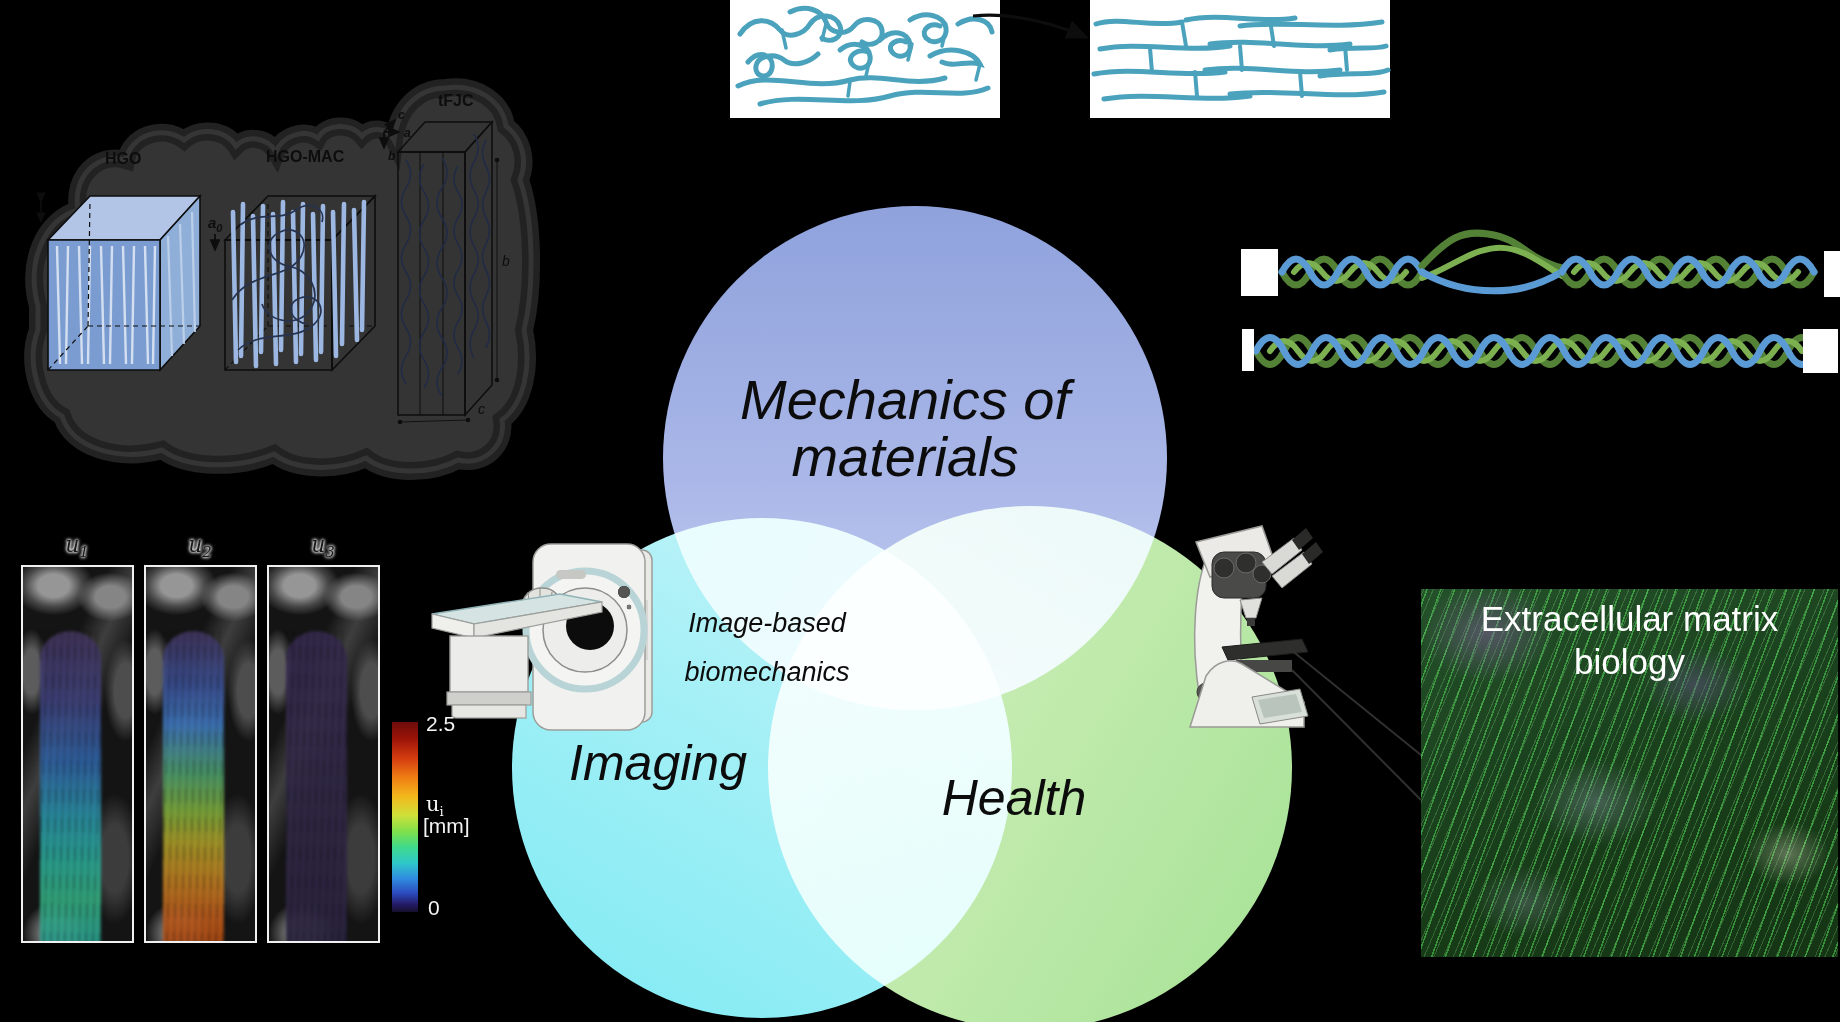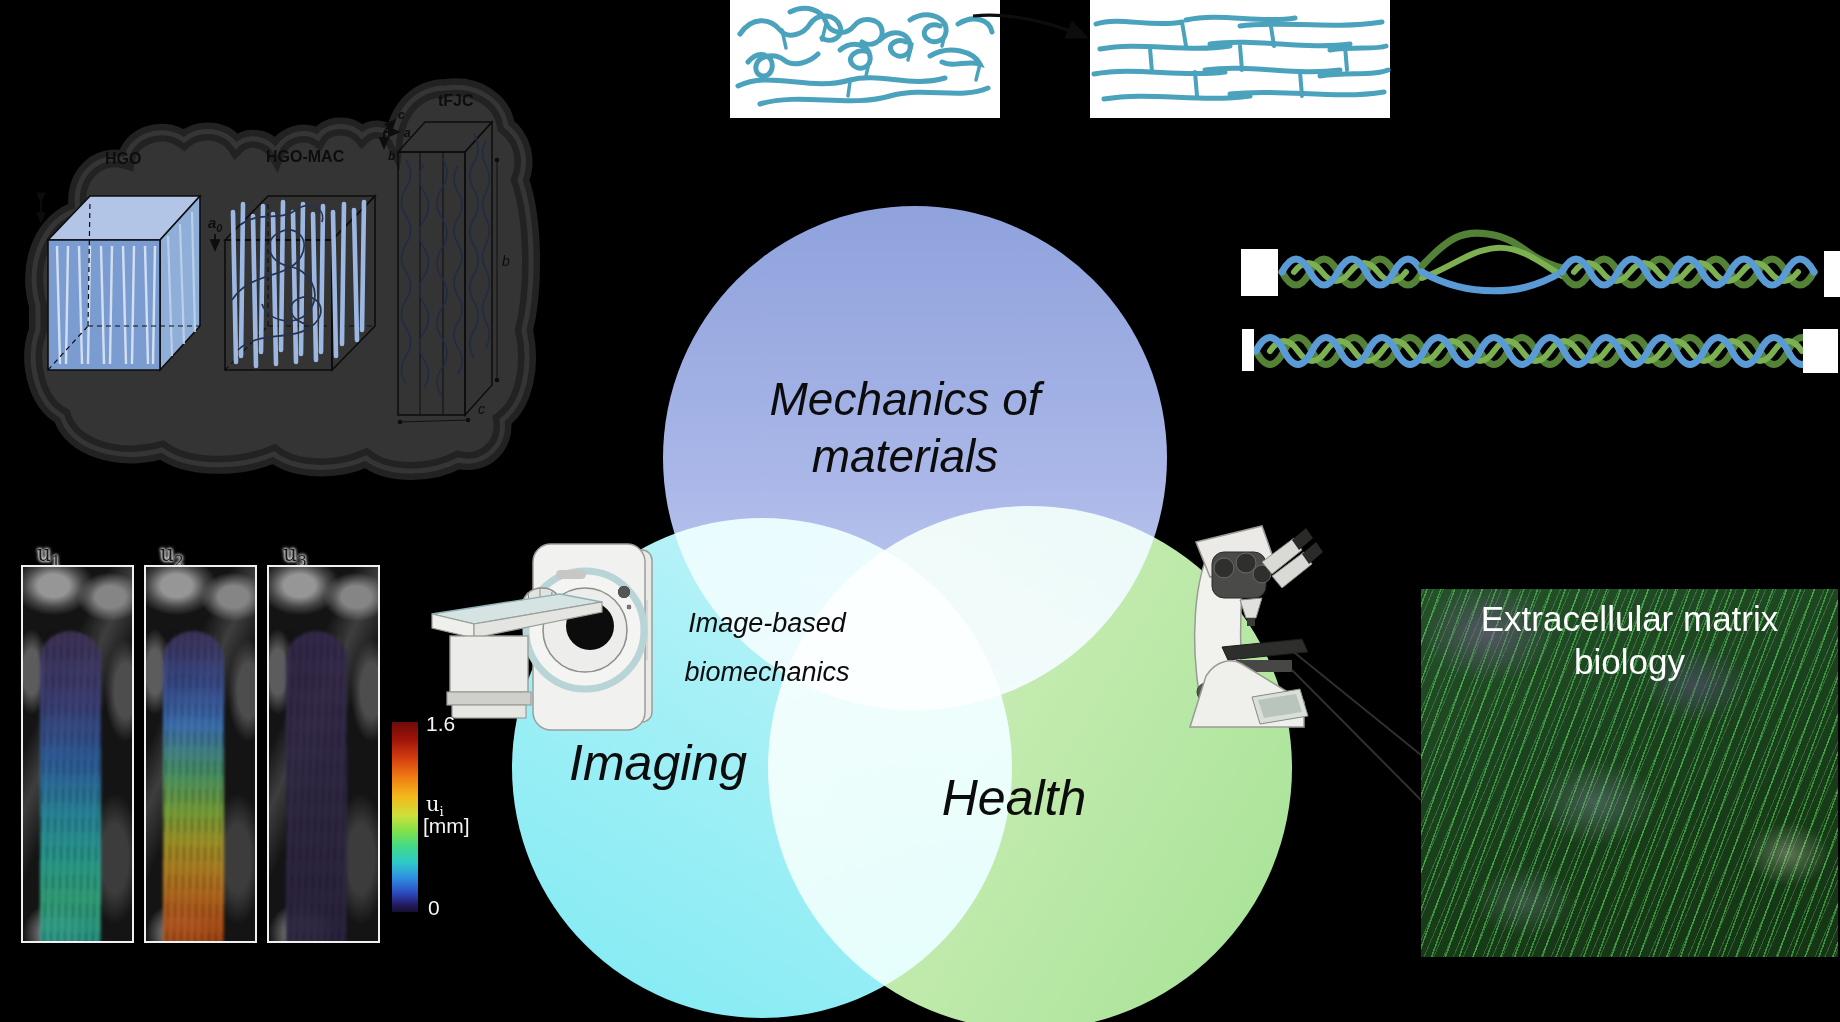--- a/index.html
+++ b/index.html
@@ -11,21 +11,21 @@
   #venn{position:absolute;inset:0;isolation:isolate;}
   .vcircle{position:absolute;border-radius:50%;mix-blend-mode:screen;}
   #c-mech{left:663px;top:206px;width:504px;height:504px;
           background:linear-gradient(180deg,#8fa2dc 0%,#aab7e8 55%,#ccd6f3 100%);}
   #c-imag{left:512px;top:518px;width:500px;height:500px;
           background:linear-gradient(210deg,#cdf5f9 0%,#a5f0f6 45%,#7feaf3 100%);}
   #c-heal{left:768px;top:506px;width:524px;height:524px;
           background:linear-gradient(120deg,#d8f1c8 0%,#c0eaac 50%,#a5e295 100%);}
   .vlabel{position:absolute;transform:translate(-50%,-50%);text-align:center;
           font-style:italic;color:#0c0c0c;white-space:nowrap;}
-  #lbl-mech{left:905px;top:428px;font-size:46px;line-height:57px;}
+  #lbl-mech{left:905px;top:428px;font-size:56px;line-height:57px;}
   #lbl-center{left:767px;top:648px;font-size:27px;line-height:49px;}
   #lbl-imag{left:650px;top:763px;font-size:50px;margin-left:8px;}
   #lbl-heal{left:978px;top:798px;font-size:50px;line-height:61px;margin-left:36px;}
   
   .mri{position:absolute;width:109px;height:374px;border:2px solid #f0f0f0;
        background:#141414;overflow:hidden;}
   .mri .anat{position:absolute;inset:0;
      background:
        radial-gradient(52px 38px at 28% 5%,#969696 0 30%,rgba(105,105,105,.6) 55%,transparent 78%),
        radial-gradient(46px 34px at 80% 8%,#858585 0 32%,transparent 72%),
@@ -34,23 +34,23 @@
        radial-gradient(34px 84px at 84% 78%,#3c3c3c 0 40%,transparent 78%),
        radial-gradient(46px 44px at 30% 98%,#6e6e6e 0 34%,transparent 72%),
        linear-gradient(115deg,transparent 30%,rgba(210,210,210,.22) 40%,transparent 52%);}
   .mri .disp{position:absolute;left:16%;width:56%;top:17%;bottom:-2px;
        border-radius:50% 50% 0 0/9%;filter:blur(1.5px) saturate(1.05);opacity:.92;}
   .mri .disp:after{content:"";position:absolute;inset:0;
        background:repeating-linear-gradient(92deg,rgba(0,0,0,.3) 0 1.5px,transparent 1.5px 7px);}
   #mri1 .disp{background:linear-gradient(180deg,#413457 0%,#3d3f75 22%,#31629f 42%,#2e8fa0 60%,#2fa392 74%,#38a87e 86%,#2e9c8e 100%);}
   #mri2 .disp{background:linear-gradient(180deg,#40345a 0%,#3a4f8f 18%,#3f74b5 30%,#4f9a6a 46%,#7fa73f 58%,#a89a2e 68%,#b97c26 80%,#b55a1f 92%,#a84b16 100%);}
   #mri3 .disp{background:linear-gradient(180deg,#352a4c 0%,#332a48 40%,#2f2742 72%,#2b2440 100%);}
-  .ulabel{position:absolute;transform:translateX(-50%);width:80px;text-align:left;
-       font-family:"DejaVu Serif",serif;font-size:22px;color:#1a1a1a;
-       text-shadow:0 0 3px #fff,0 0 3px #fff,0 0 4px #fff;margin-top:9px;}
+  .ulabel{position:absolute;transform:translateX(-50%);width:80px;text-align:center;
+       font-family:"DejaVu Serif",serif;font-style:italic;font-size:22px;color:#1a1a1a;
+       text-shadow:0 0 3px #fff,0 0 3px #fff,0 0 4px #fff;}
   .ulabel sub{font-size:15px;}
   
   #cbar{position:absolute;left:392px;top:722px;width:26px;height:190px;
        background:linear-gradient(180deg,#6d0b0b 0%,#9c1408 9%,#d43c10 19%,#ef7c14 29%,#f3b71b 39%,#cfe03a 49%,#7ce04c 58%,#3fd98d 66%,#2fc9c9 74%,#2f8fe0 82%,#2b4bbf 90%,#241b66 96%,#15102e 100%);}
   .cbar-txt{position:absolute;color:#f4f4f4;font-size:21px;
        text-shadow:0 0 2px #000,1px 1px 2px #000;}
   .cbar-txt sub{font-size:13px;}
   
   #ecm{position:absolute;left:1421px;top:589px;width:417px;height:368px;overflow:hidden;
        background:
@@ -377,21 +377,21 @@
   <div class="mri" id="mri2" style="left:144px;top:565px">
     <div class="anat"></div>
       <div class="disp"></div>
   </div>
   <div class="mri" id="mri3" style="left:267px;top:565px">
     <div class="anat"></div>
       <div class="disp"></div>
   </div>
 
   <div id="cbar"></div>
-  <div class="cbar-txt" style="left:426px;top:712px">1.6</div>
+  <div class="cbar-txt" style="left:426px;top:712px">2.5</div>
   <div class="cbar-txt" style="left:426px;top:792px;font-family:'DejaVu Serif',serif">
     <span>u</span><sub>i</sub>
   </div>
   <div class="cbar-txt" style="left:423px;top:814px">[mm]</div>
   <div class="cbar-txt" style="left:428px;top:896px">0</div>
 
   <div id="ecm">
     <div class="cap">
       <div>Extracellular matrix</div>
       <div>biology</div>

